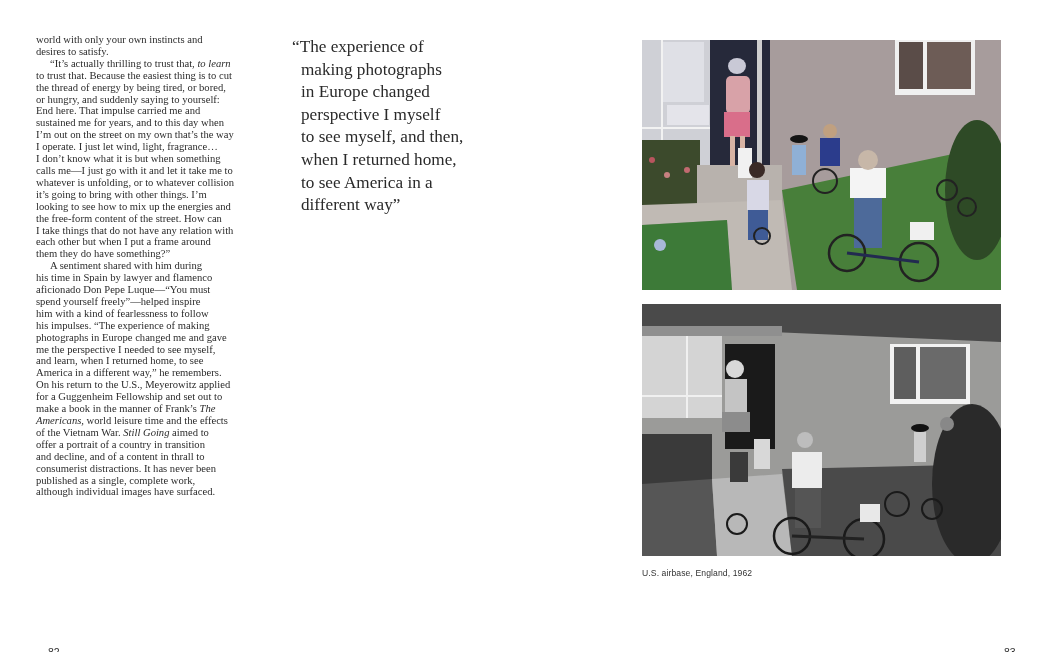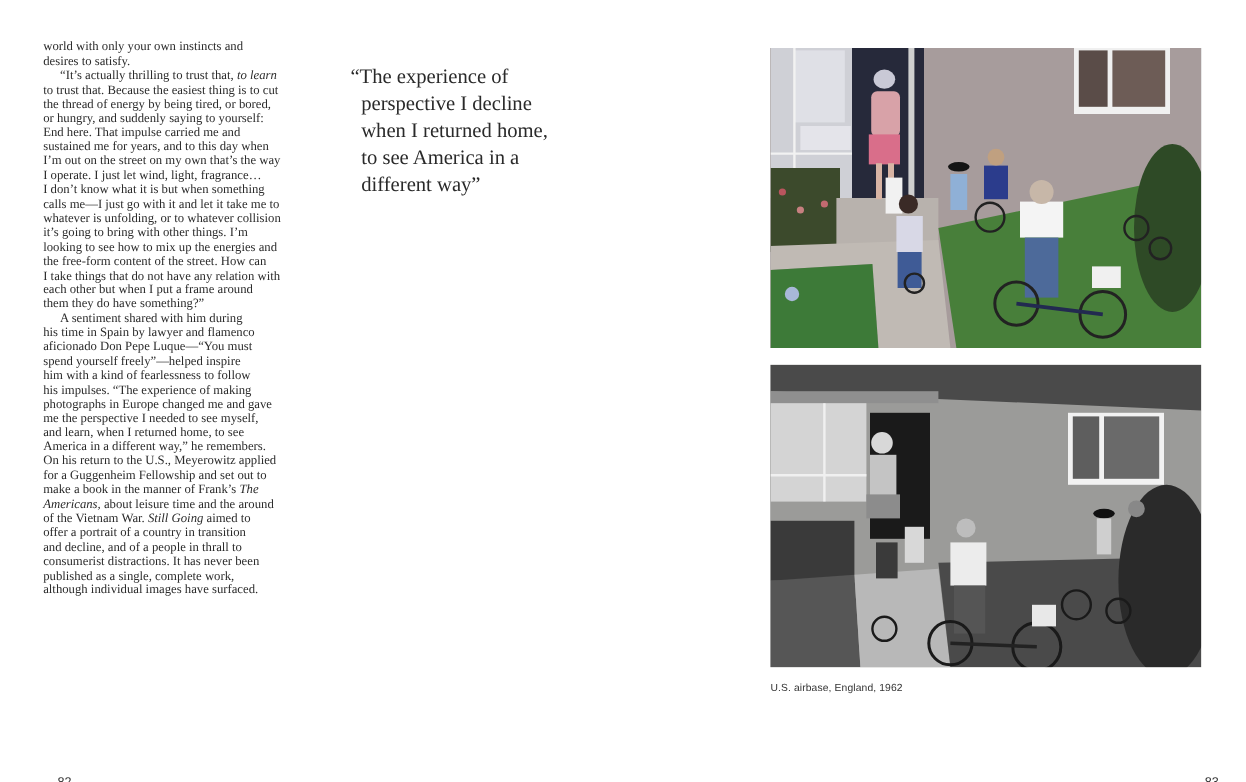--- a/index.html
+++ b/index.html
@@ -31,21 +31,21 @@
     .pull-quote {
       position: absolute;
       left: 292px; top: 36px;
       width: 190px;
       font-family: "Liberation Serif", "DejaVu Serif", serif;
       font-size: 17.2px;
       line-height: 22.6px;
       color: #2a2a2a;
     }
     .pull-quote .ln { display: block; white-space: nowrap; padding-left: 9px; }
-    .pull-quote .ln.first { padding-left: 0; margin-top: 17px; }
+    .pull-quote .ln.first { padding-left: 0; }
 
     .folio {
       position: absolute;
       top: 646px;
       font-family: Liberation Sans, sans-serif;
       font-size: 10.5px;
       color: #333;
       margin-left: 12px;
     }
     .folio-left { left: 36px; }
@@ -102,32 +102,35 @@
         <span class="ln">spend yourself freely”—helped inspire</span>
         <span class="ln">him with a kind of fearlessness to follow</span>
         <span class="ln">his impulses. “The experience of making</span>
         <span class="ln">photographs in Europe changed me and gave</span>
         <span class="ln">me the perspective I needed to see myself,</span>
         <span class="ln">and learn, when I returned home, to see</span>
         <span class="ln">America in a different way,” he remembers.</span>
         <span class="ln">On his return to the U.S., Meyerowitz applied</span>
         <span class="ln">for a Guggenheim Fellowship and set out to</span>
         <span class="ln"><span>make a book in the manner of Frank’s </span><em>The</em><span></span></span>
-        <span class="ln"><span></span><em>Americans,</em><span> about leisure time and the around</span></span>
+        <span class="ln"><span></span><em>Americans,</em><span> world leisure time and the effects</span></span>
         <span class="ln"><span>of the Vietnam War. </span><em>Still Going</em><span> aimed to</span></span>
         <span class="ln">offer a portrait of a country in transition</span>
-        <span class="ln">and decline, and of a people in thrall to</span>
+        <span class="ln">and decline, and of a content in thrall to</span>
         <span class="ln">consumerist distractions. It has never been</span>
         <span class="ln">published as a single, complete work,</span>
         <span class="ln">although individual images have surfaced.</span>
       </div>
 
     <div class="pull-quote" id="pull-quote">
         <span class="ln first">“The experience of</span>
-        <span class="ln">perspective I decline</span>
+        <span class="ln">making photographs</span>
+        <span class="ln">in Europe changed</span>
+        <span class="ln">perspective I myself</span>
+        <span class="ln">to see myself, and then,</span>
         <span class="ln">when I returned home,</span>
         <span class="ln">to see America in a</span>
         <span class="ln">different way”</span>
       </div>
 
     <div class="folio folio-left">82</div>
   </div>
 
   <div class="page page-right"></div>
 

